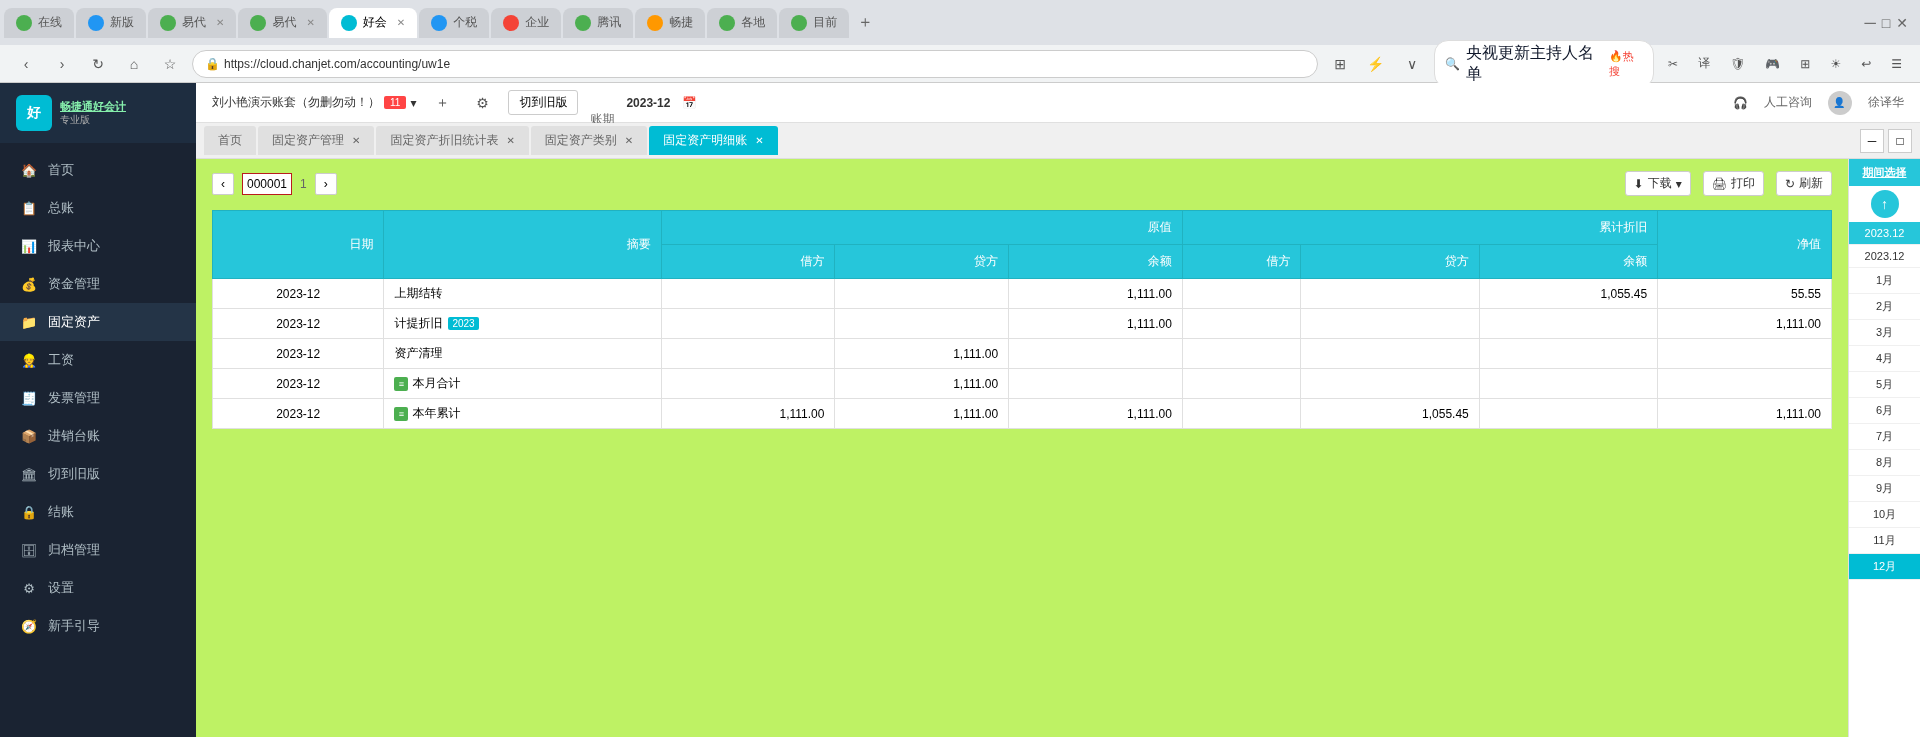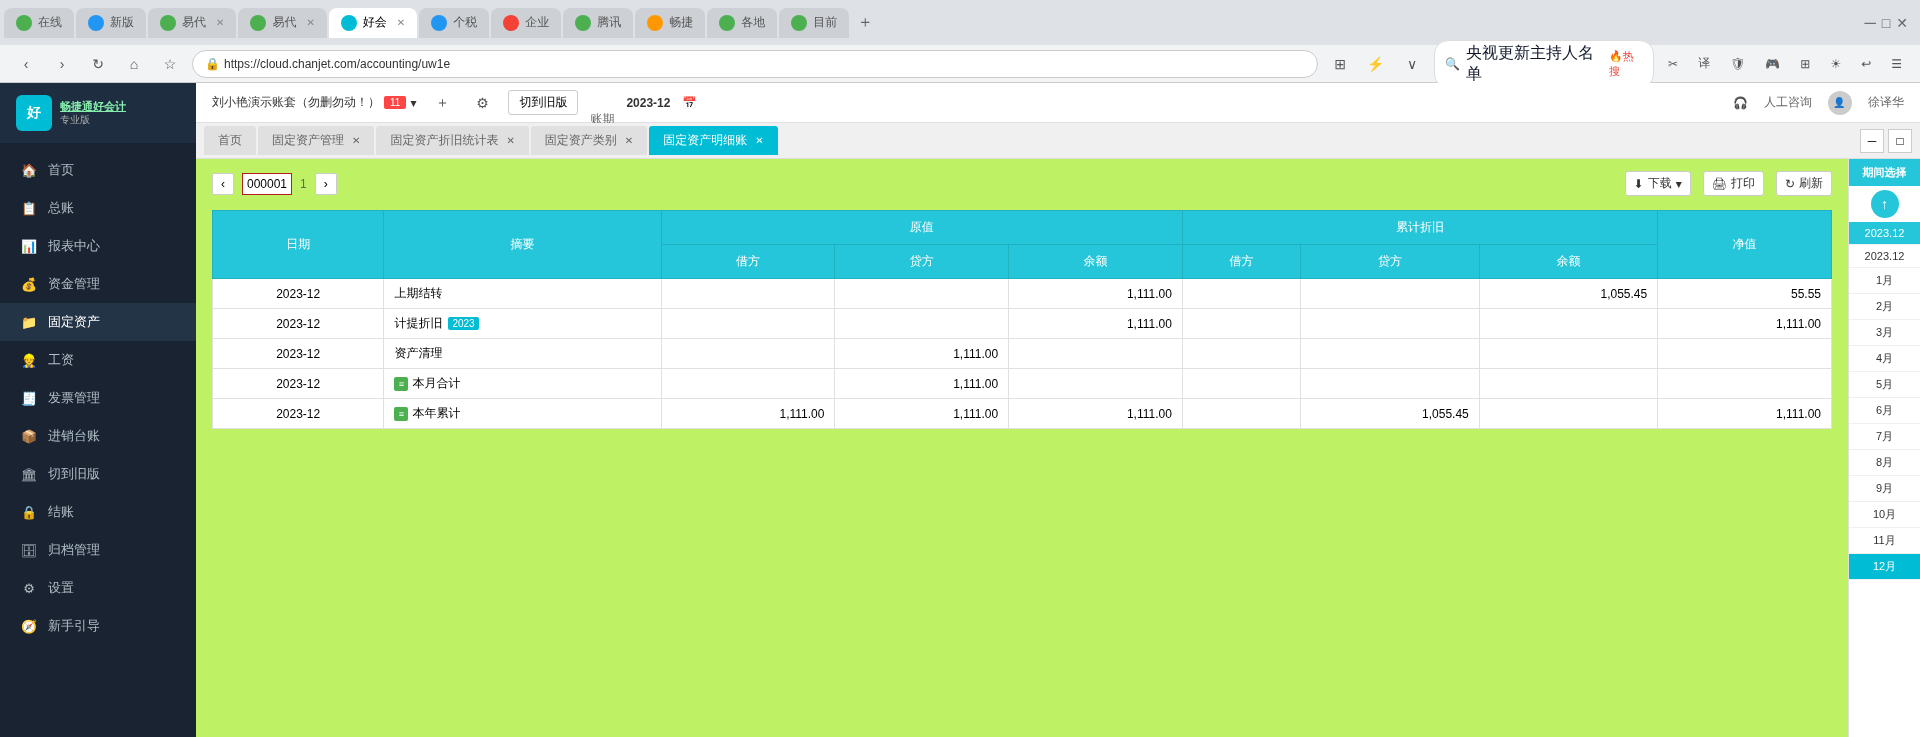--- a/index.html
+++ b/index.html
@@ -61,29 +61,29 @@
 
     
     .pagination-bar { display: flex; align-items: center; gap: 8px; margin-bottom: 4px; }
     .page-nav { width: 22px; height: 22px; border: 1px solid #ccc; background: #fff; display: flex; align-items: center; justify-content: center; cursor: pointer; font-size: 12px; border-radius: 2px; }
     .page-input { width: 50px; height: 22px; border: 1px solid #b91c1c; text-align: center; font-size: 12px; }
     .toolbar-right { margin-left: auto; display: flex; align-items: center; gap: 12px; }
     .toolbar-btn { display: flex; align-items: center; gap: 4px; font-size: 12px; color: #333; cursor: pointer; padding: 3px 8px; border: 1px solid #ccc; background: #fff; border-radius: 3px; }
 
     
     .data-table { width: 100%; border-collapse: collapse; font-size: 12px; }
-    .data-table th { background: #26c6da; color: white; padding: 8px 10px; text-align: center; border: 1px solid #20b2c0; font-weight: normal; }
+    .data-table th { background: #26c6da; color: white; padding: 8px 10px; text-align: right; border: 1px solid #20b2c0; font-weight: normal; }
     .data-table td { padding: 6px 10px; border: 1px solid #e0e0e0; background: #fff; }
     .data-table td.text-right { text-align: right; }
     .data-table td.text-center { text-align: center; }
     .row-icon { display: inline-block; width: 14px; height: 14px; background: #4caf50; color: white; font-size: 9px; text-align: center; line-height: 14px; border-radius: 2px; margin-right: 4px; }
 
     
     .period-panel { width: 72px; background: #fff; border-left: 1px solid #e0e0e0; display: flex; flex-direction: column; flex-shrink: 0; }
-    .period-panel-title { background: #26c6da; color: white; text-align: center; padding: 6px 4px; font-size: 11px; font-weight: bold; }
+    .period-panel-title { background: #26c6da; color: white; text-align: center; padding: 6px 4px; font-size: 11px; font-weight: bold; text-decoration: underline; }
     .period-item { padding: 5px 4px; text-align: center; font-size: 11px; cursor: pointer; color: #333; border-bottom: 1px solid #f0f0f0; }
     .period-item.active { background: #00bcd4; color: white; }
     .period-item.selected-year { background: #26c6da; color: white; }
 
     
     .scroll-icons { display: flex; flex-direction: column; align-items: center; padding: 4px 0; gap: 4px; }
     .scroll-icon { width: 28px; height: 28px; background: #26c6da; border-radius: 50%; display: flex; align-items: center; justify-content: center; color: white; font-size: 14px; cursor: pointer; }
   </style>
 </head>
 <body>

